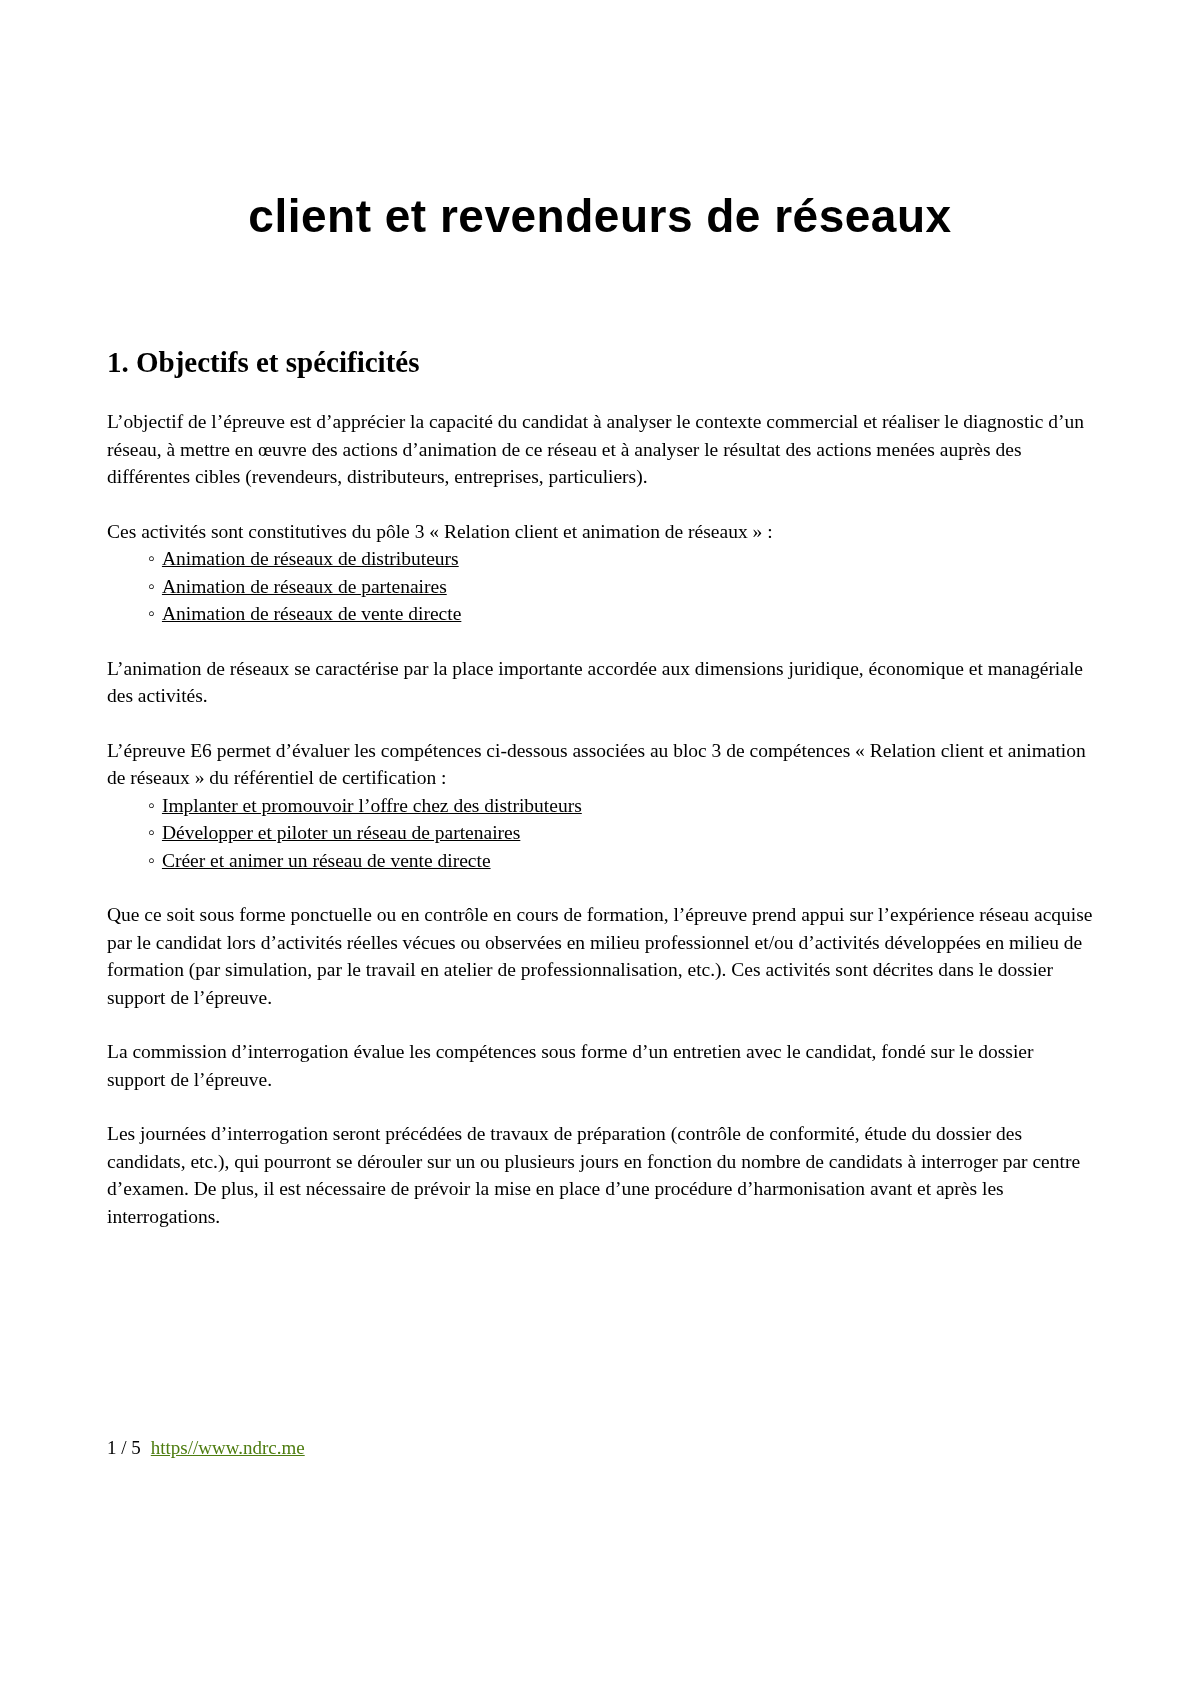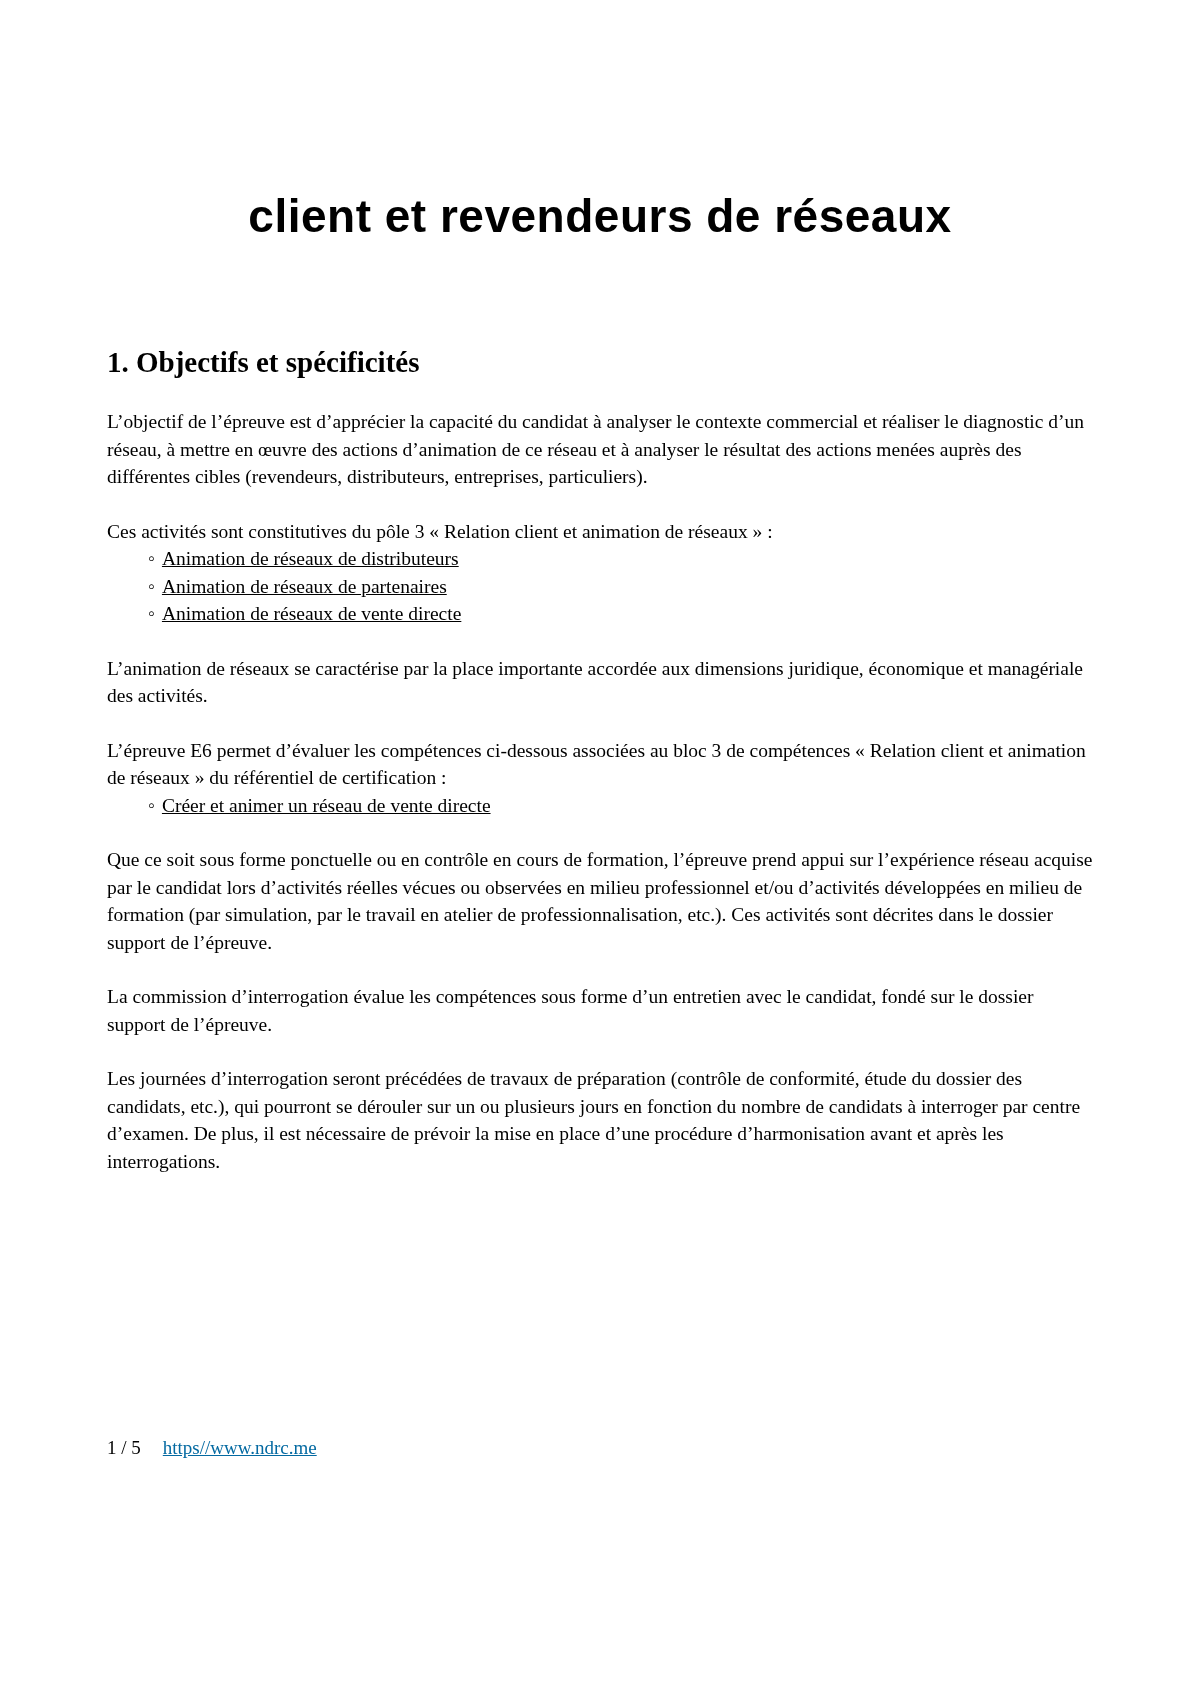--- a/index.html
+++ b/index.html
@@ -60,24 +60,24 @@
   }
   .footer {
     position: absolute;
     left: 107px;
     top: 1436px;
     font-size: 19px;
     line-height: 24px;
     white-space: nowrap;
   }
   .footer .page-indicator {
-    margin-right: 22px;
+    margin-right: 10px;
   }
   .footer a.footer-link {
-    color: #0369a1;
+    color: #4d7c0f;
     cursor: pointer;
   }
 </style>
 </head>
 <body>
 
 <div class="page">
 
   <div class="doc-title">
     <div>client et revendeurs de réseaux</div>
@@ -89,20 +89,22 @@
       <p class="para">L’objectif de l’épreuve est d’apprécier la capacité du candidat à analyser le contexte commercial et réaliser le diagnostic d’un réseau, à mettre en œuvre des actions d’animation de ce réseau et à analyser le résultat des actions menées auprès des différentes cibles (revendeurs, distributeurs, entreprises, particuliers).</p>
       <p class="para tight">Ces activités sont constitutives du pôle 3 « Relation client et animation de réseaux » :</p>
       <ul class="bullet-list">
         <li><span class="bullet">◦</span><span>Animation de réseaux de distributeurs</span></li>
         <li><span class="bullet">◦</span><span>Animation de réseaux de partenaires</span></li>
         <li><span class="bullet">◦</span><span>Animation de réseaux de vente directe</span></li>
       </ul>
       <p class="para">L’animation de réseaux se caractérise par la place importante accordée aux dimensions juridique, économique et managériale des activités.</p>
       <p class="para tight">L’épreuve E6 permet d’évaluer les compétences ci-dessous associées au bloc 3 de compétences « Relation client et animation de réseaux » du référentiel de certification :</p>
       <ul class="bullet-list">
+        <li><span class="bullet">◦</span><span>Implanter et promouvoir l’offre chez des distributeurs</span></li>
+        <li><span class="bullet">◦</span><span>Développer et piloter un réseau de partenaires</span></li>
         <li><span class="bullet">◦</span><span>Créer et animer un réseau de vente directe</span></li>
       </ul>
       <p class="para">Que ce soit sous forme ponctuelle ou en contrôle en cours de formation, l’épreuve prend appui sur l’expérience réseau acquise par le candidat lors d’activités réelles vécues ou observées en milieu professionnel et/ou d’activités développées en milieu de formation (par simulation, par le travail en atelier de professionnalisation, etc.). Ces activités sont décrites dans le dossier support de l’épreuve.</p>
       <p class="para">La commission d’interrogation évalue les compétences sous forme d’un entretien avec le candidat, fondé sur le dossier support de l’épreuve.</p>
       <p class="para">Les journées d’interrogation seront précédées de travaux de préparation (contrôle de conformité, étude du dossier des candidats, etc.), qui pourront se dérouler sur un ou plusieurs jours en fonction du nombre de candidats à interroger par centre d’examen. De plus, il est nécessaire de prévoir la mise en place d’une procédure d’harmonisation avant et après les interrogations.</p>
     </div>
 
   <div class="footer">
     <span class="page-indicator">1 / 5</span><a class="footer-link" href="#">https//www.ndrc.me</a>
   </div>

